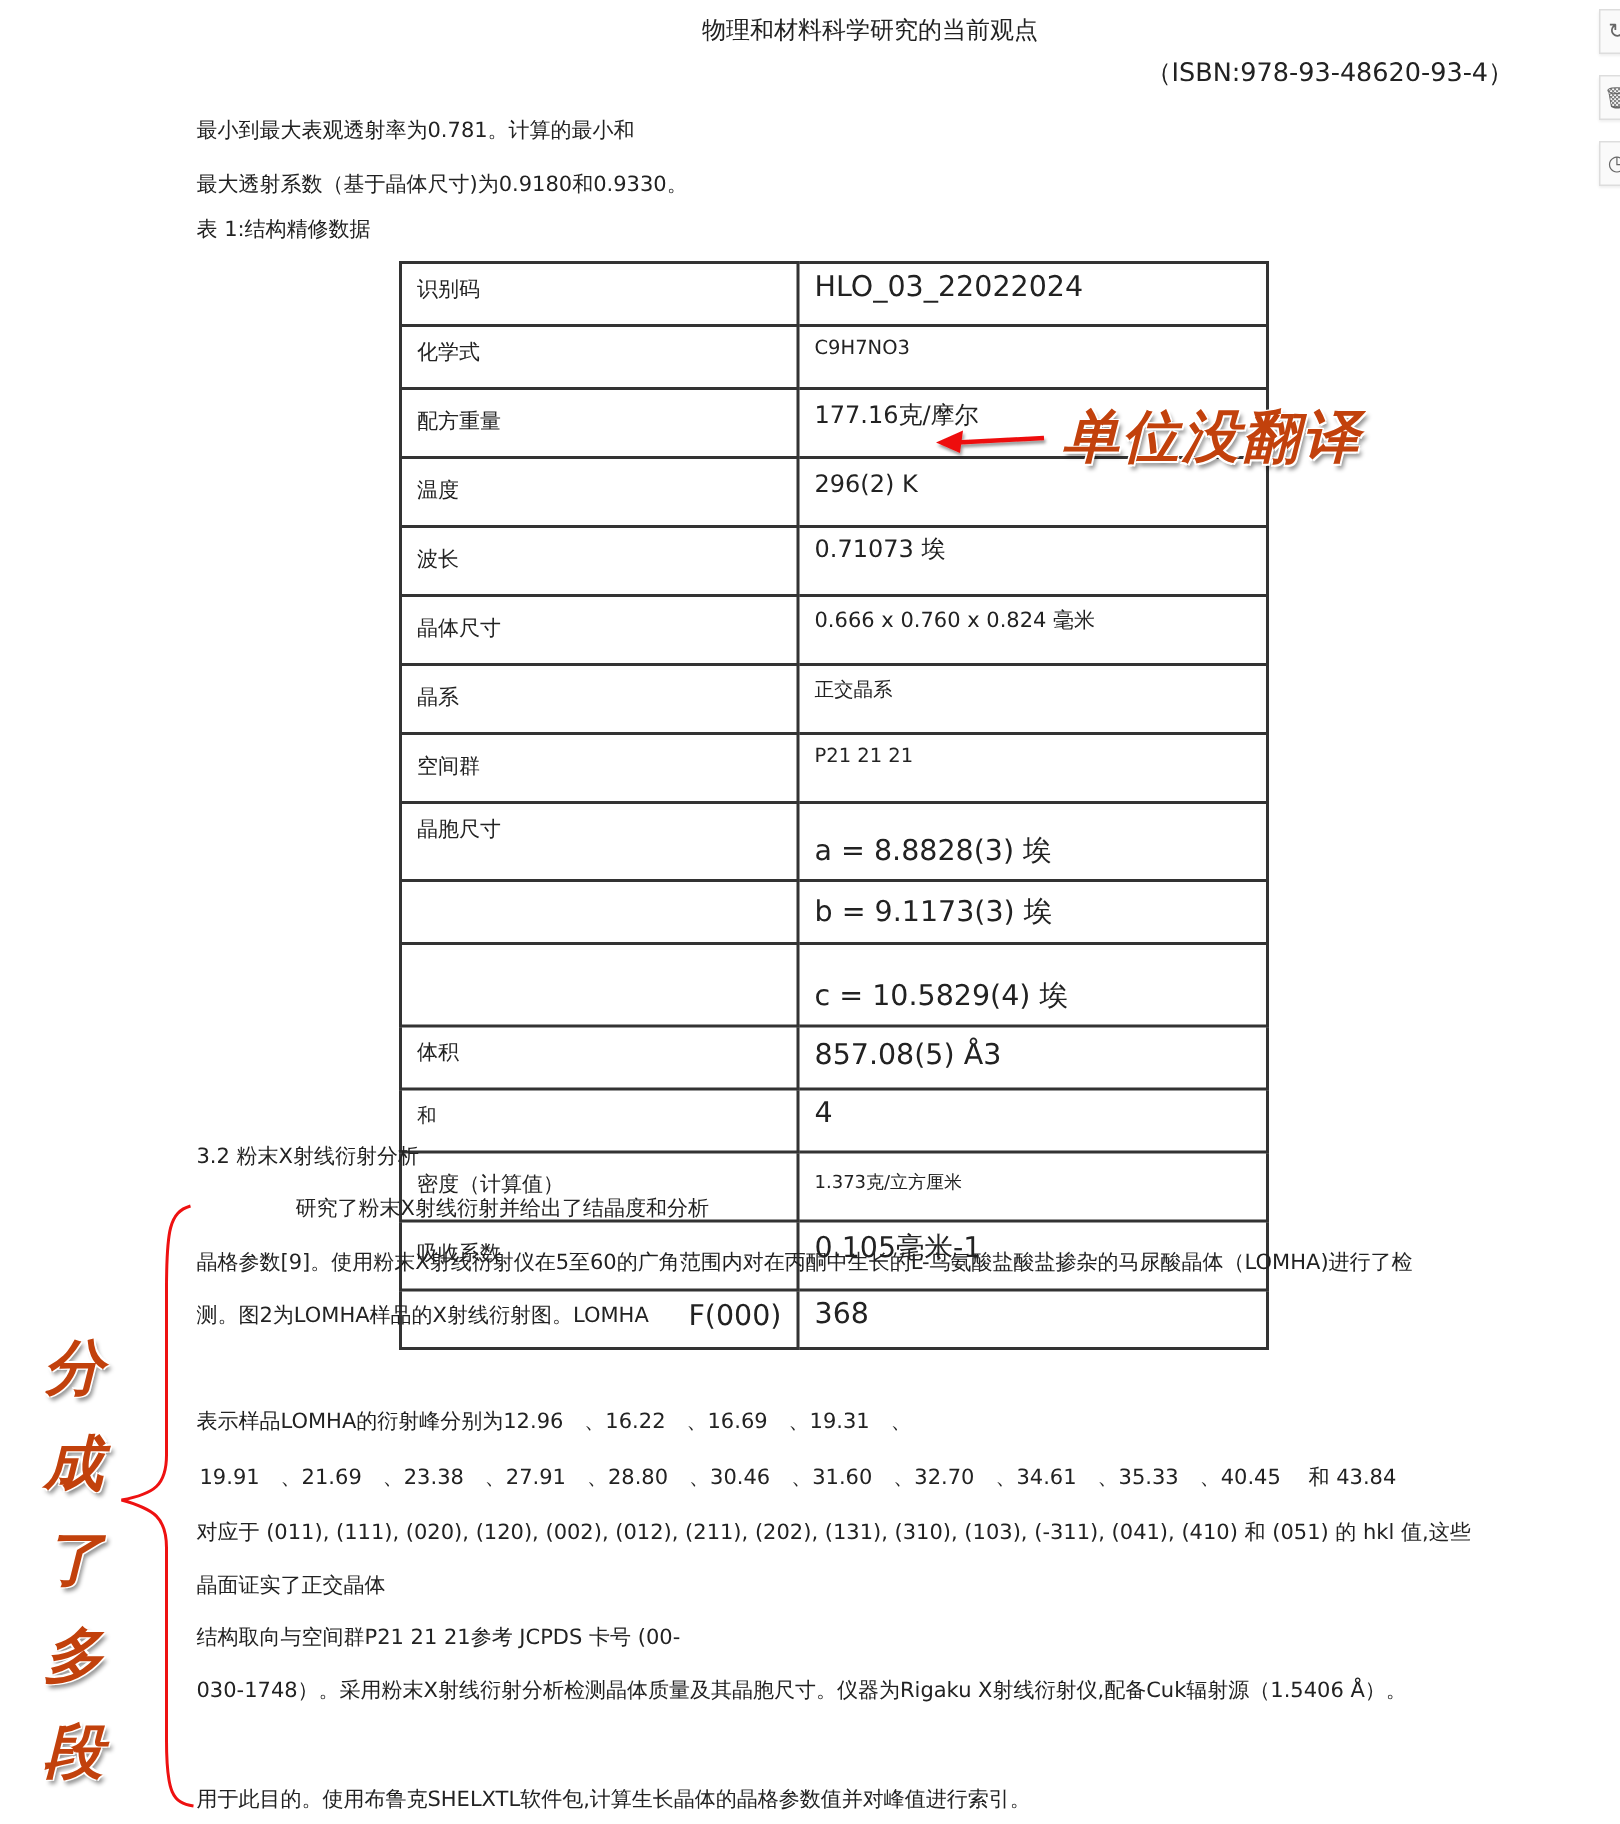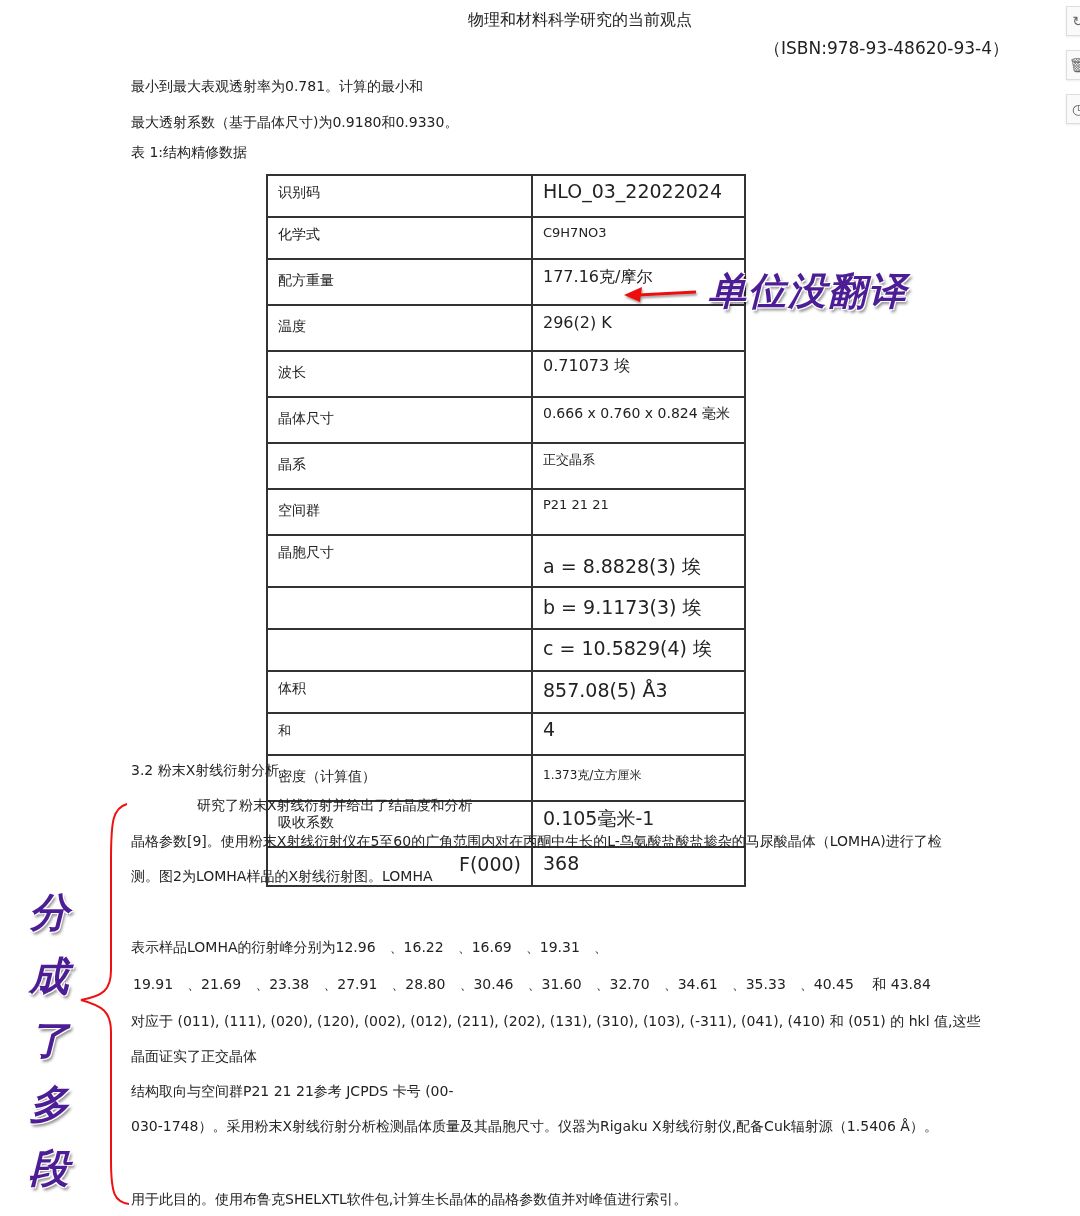--- a/index.html
+++ b/index.html
@@ -16,39 +16,39 @@
   
   .side-tool {
     position: absolute; left: 1066px; width: 22px; height: 28px;
     border: 1px solid #ddd; background: #fafafa; box-shadow: 0 1px 2px rgba(0,0,0,0.08);
     display: flex; align-items: center; justify-content: center;
     font-size: 14px; color: #666;
   }
 
   
   .tbl {
-    position: absolute; left: 266px; top: 174px; width: 480px;
+    position: absolute; left: 266px; top: 174px; width: 580px;
     border-collapse: collapse; table-layout: fixed;
   }
   .tbl td {
     border: 2px solid #333; height: 32px; padding: 0 10px;
     vertical-align: top; overflow: hidden; white-space: nowrap;
   }
   .tbl td.k { width: 243px; font-size: 14px; padding-top: 8px; }
   .tbl td.v { padding-top: 4px; }
   .s-lg { font-size: 19px; }
   .s-md { font-size: 16px; }
   .s-sm { font-size: 13px; padding-top: 7px !important; }
   .s-xs { font-size: 12px; padding-top: 11px !important; }
   .k-big { font-size: 19px !important; padding-top: 5px !important; text-align: right; }
   .k-low { padding-top: 12px !important; }
 
   
   .anno-text {
-    position: absolute; color: #4c1d95; font-weight: bold;
+    position: absolute; color: #c2410c; font-weight: bold;
     font-family: "DejaVu Serif", serif; font-style: italic;
     text-shadow: 1px 1px 0 #fff, -1px -1px 0 #fff, 1px -1px 0 #fff, -1px 1px 0 #fff, 2px 3px 3px rgba(0,0,0,0.45);
   }
   .anno-unit { left: 708px; top: 266px; font-size: 38px; letter-spacing: 2px; }
   .anno-para {
     left: 24px; top: 880px; width: 50px; font-size: 40px; line-height: 64px;
     white-space: normal; text-align: center;
   }
 </style>
 </head>
@@ -108,21 +108,21 @@
     <tr>
       <td class="k">晶胞尺寸</td>
       <td class="v s-lg" style="padding-top:18px;">a = 8.8828(3) 埃</td>
     </tr>
     <tr>
       <td class="k"></td>
       <td class="v s-lg" style="padding-top:7px;">b = 9.1173(3) 埃</td>
     </tr>
     <tr>
       <td class="k"></td>
-      <td class="v s-lg" style="padding-top:6px;">c = 10.5829(4) 埃</td>
+      <td class="v s-lg" style="padding-top:21px;">c = 10.5829(4) 埃</td>
     </tr>
     <tr>
       <td class="k">体积</td>
       <td class="v s-lg" style="padding-top:7px;">857.08(5) Å3</td>
     </tr>
     <tr>
       <td class="k" style="font-size:13px;">和</td>
       <td class="v s-lg">4</td>
     </tr>
     <tr>

